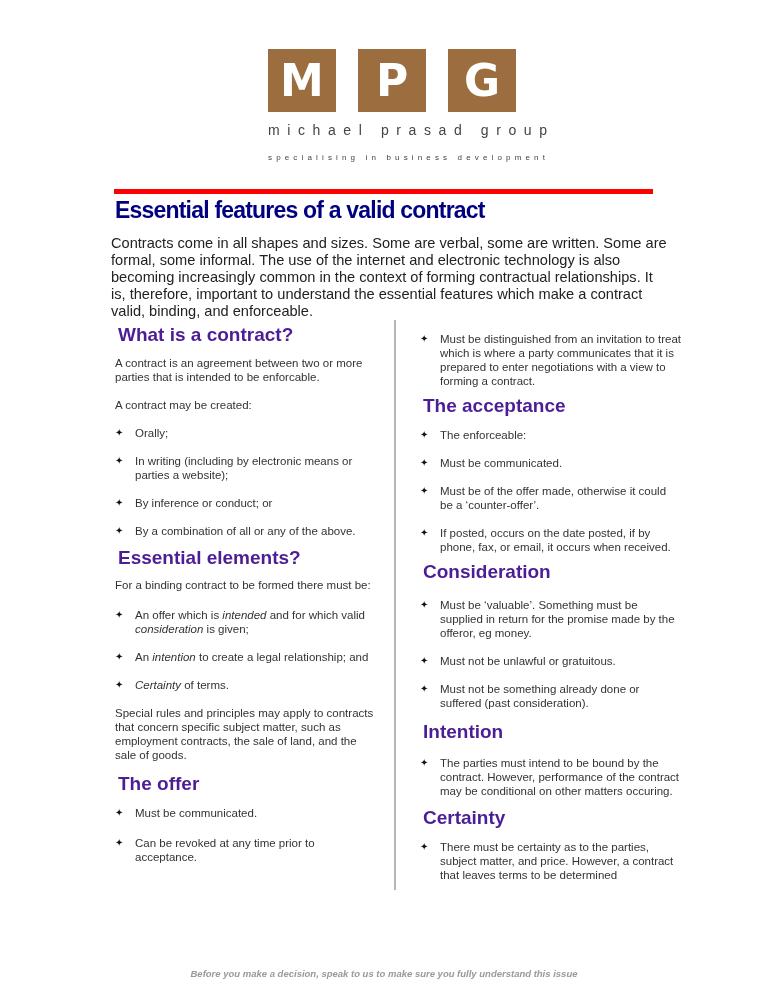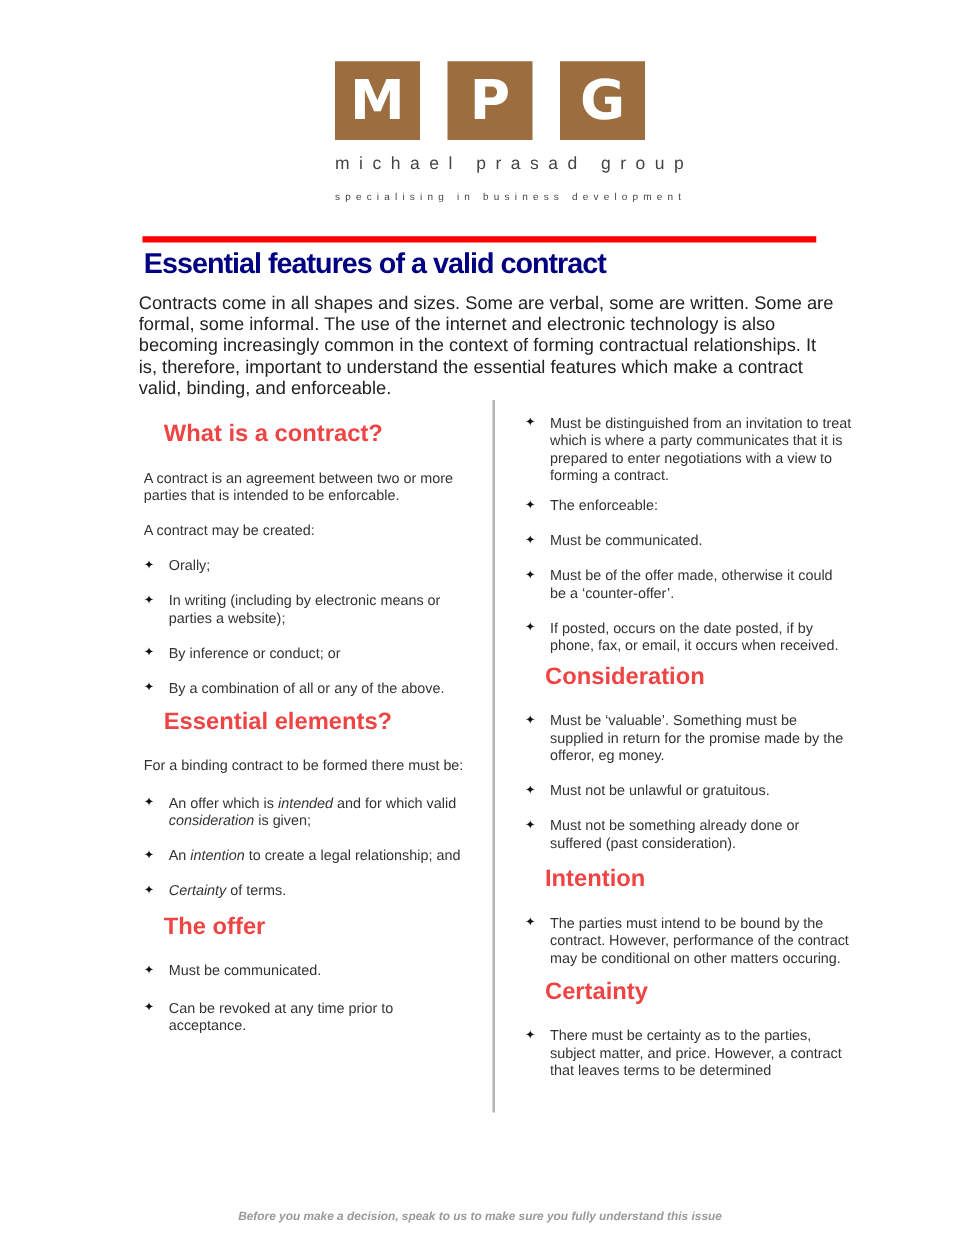--- a/index.html
+++ b/index.html
@@ -16,21 +16,21 @@
     .title { position: absolute; left: 115px; top: 197px; font-size: 23px; font-weight: bold; color: #000080; letter-spacing: -0.8px; margin: 0; }
 
     .intro { position: absolute; left: 111px; top: 235px; width: 560px; font-size: 14.6px; line-height: 17px; color: #222; margin: 0; }
 
     .divider { position: absolute; left: 394px; top: 320px; width: 2px; height: 570px; background: #b5b5b5; }
 
     .col { position: absolute; top: 320px; width: 262px; font-size: 11.5px; line-height: 14px; color: #333; }
     .col-left { left: 115px; }
     .col-right { left: 420px; }
 
-    h2 { margin: 16px; color: #ef4444; font-size: 19px; font-weight: bold; line-height: 24px; }
+    h2 { margin: 3px; color: #4c1d95; font-size: 19px; font-weight: bold; line-height: 24px; }
     p { margin: 0; }
     .bullet { display: flex; }
     .bullet .star { width: 20px; flex: 0 0 20px; font-size: 10px; color: #111; }
     .bullet .txt { flex: 1; }
 
     .footer { position: absolute; left: 0; width: 768px; top: 968px; text-align: center; font-size: 9.5px; font-style: italic; font-weight: bold; color: #999; }
   </style>
 </head>
 <body>
 
@@ -80,38 +80,40 @@
     <span class="txt"><span>An offer which is </span><em>intended</em><span> and for which valid </span><em>consideration</em><span> is given;</span></span>
   </div>
   <div class="bullet" style="margin-top:14px">
     <span class="star">✦</span>
     <span class="txt"><span>An </span><em>intention</em><span> to create a legal relationship; and</span></span>
   </div>
   <div class="bullet" style="margin-top:14px">
     <span class="star">✦</span>
     <span class="txt"><em>Certainty</em><span> of terms.</span></span>
   </div>
+  <p style="margin-top:14px">Special rules and principles may apply to contracts that concern specific subject matter, such as employment contracts, the sale of land, and the sale of goods.</p>
 
   <h2 style="margin-top:10px">The offer</h2>
   <div class="bullet" style="margin-top:10px">
     <span class="star">✦</span>
     <span class="txt">Must be communicated.</span>
   </div>
   <div class="bullet" style="margin-top:16px">
     <span class="star">✦</span>
     <span class="txt">Can be revoked at any time prior to acceptance.</span>
   </div>
 </div>
 
 <div class="col col-right">
   <div class="bullet" style="margin-top:12px">
     <span class="star">✦</span>
     <span class="txt">Must be distinguished from an invitation to treat which is where a party communicates that it is prepared to enter negotiations with a view to forming a contract.</span>
   </div>
 
+  <h2 style="margin-top:6px">The acceptance</h2>
   <div class="bullet" style="margin-top:10px">
     <span class="star">✦</span>
     <span class="txt">The enforceable:</span>
   </div>
   <div class="bullet" style="margin-top:14px">
     <span class="star">✦</span>
     <span class="txt">Must be communicated.</span>
   </div>
   <div class="bullet" style="margin-top:14px">
     <span class="star">✦</span>

